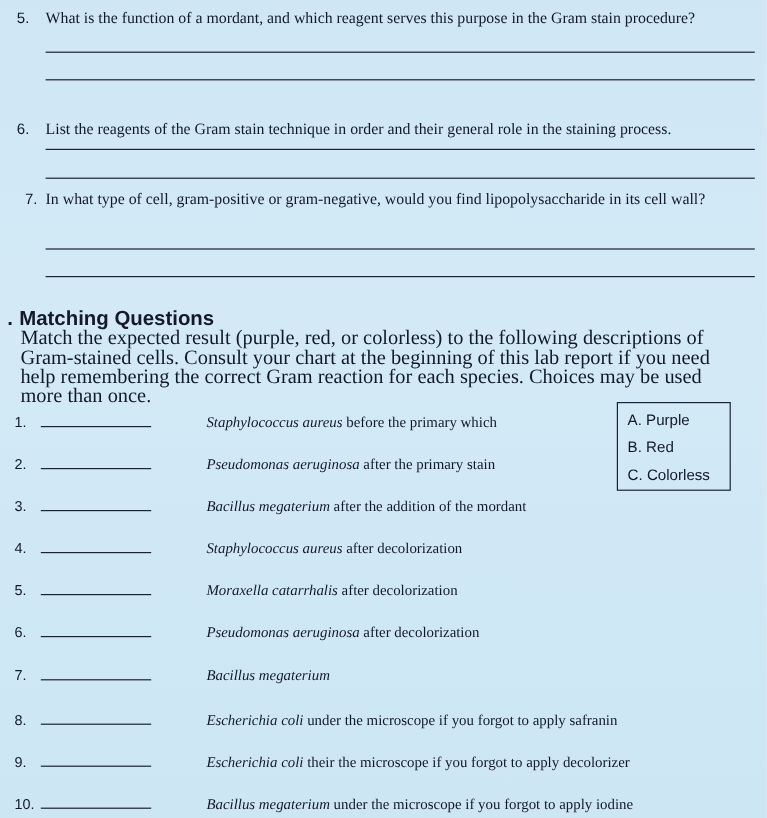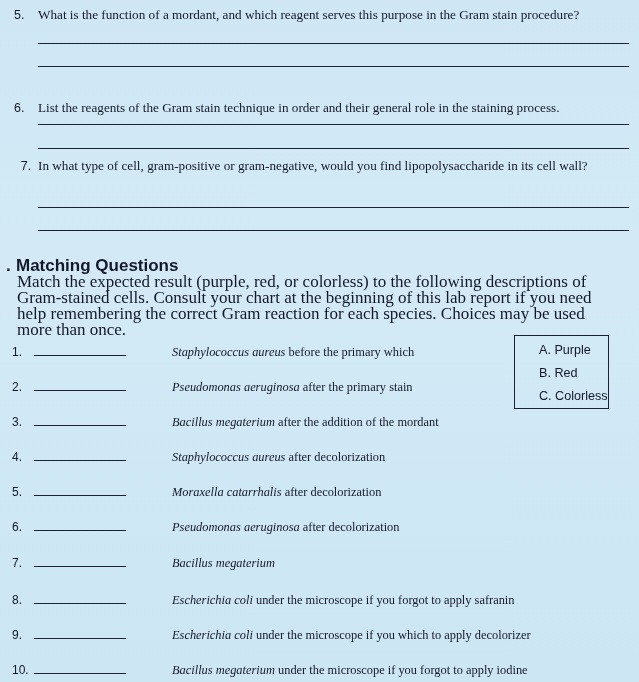--- a/index.html
+++ b/index.html
@@ -19,21 +19,21 @@
   .match-row { position: absolute; left: 12px; font-size: 12.4px; display: flex; align-items: baseline; }
   .match-row .mnum { width: 22px; font-family: "Liberation Sans", sans-serif; font-size: 12px; }
   .match-row .blank { display: inline-block; width: 92px; border-bottom: 1.3px solid #1c2135; margin-right: 2px; height: 12px; }
   .match-row .species { font-style: italic; margin-left: 44px; }
   .choices {
     position: absolute; left: 514px; top: 335px; width: 95px; height: 74px;
     border: 1.5px solid #1c2135; box-sizing: border-box;
     font-family: "Liberation Sans", sans-serif; font-size: 12.6px;
     padding: 4px 0 0 8px;
   }
-  .choices div { height: 23px; line-height: 20px; margin-left: 16px; }
+  .choices div { height: 23px; line-height: 20px; }
 </style>
 </head>
 <body>
 
 <div class="q" style="top:7px;">
   <span class="num">5.</span><span>What is the function of a mordant, and which reagent serves this purpose in the Gram stain procedure?</span>
 </div>
 <div class="answer-line" style="top:43px;"></div>
 <div class="answer-line" style="top:66px;"></div>
 
@@ -104,20 +104,20 @@
 <div class="match-row" style="top:591px;">
   <span class="mnum">8.</span>
     <span class="blank"></span>
     <span class="species">Escherichia coli</span>
     <span style="white-space:pre"> under the microscope if you forgot to apply safranin</span>
 </div>
 <div class="match-row" style="top:626px;">
   <span class="mnum">9.</span>
     <span class="blank"></span>
     <span class="species">Escherichia coli</span>
-    <span style="white-space:pre"> under the microscope if you which to apply decolorizer</span>
+    <span style="white-space:pre"> their the microscope if you forgot to apply decolorizer</span>
 </div>
 <div class="match-row" style="top:661px;">
   <span class="mnum">10.</span>
     <span class="blank"></span>
     <span class="species">Bacillus megaterium</span>
     <span style="white-space:pre"> under the microscope if you forgot to apply iodine</span>
 </div>
 
 </body></html>

